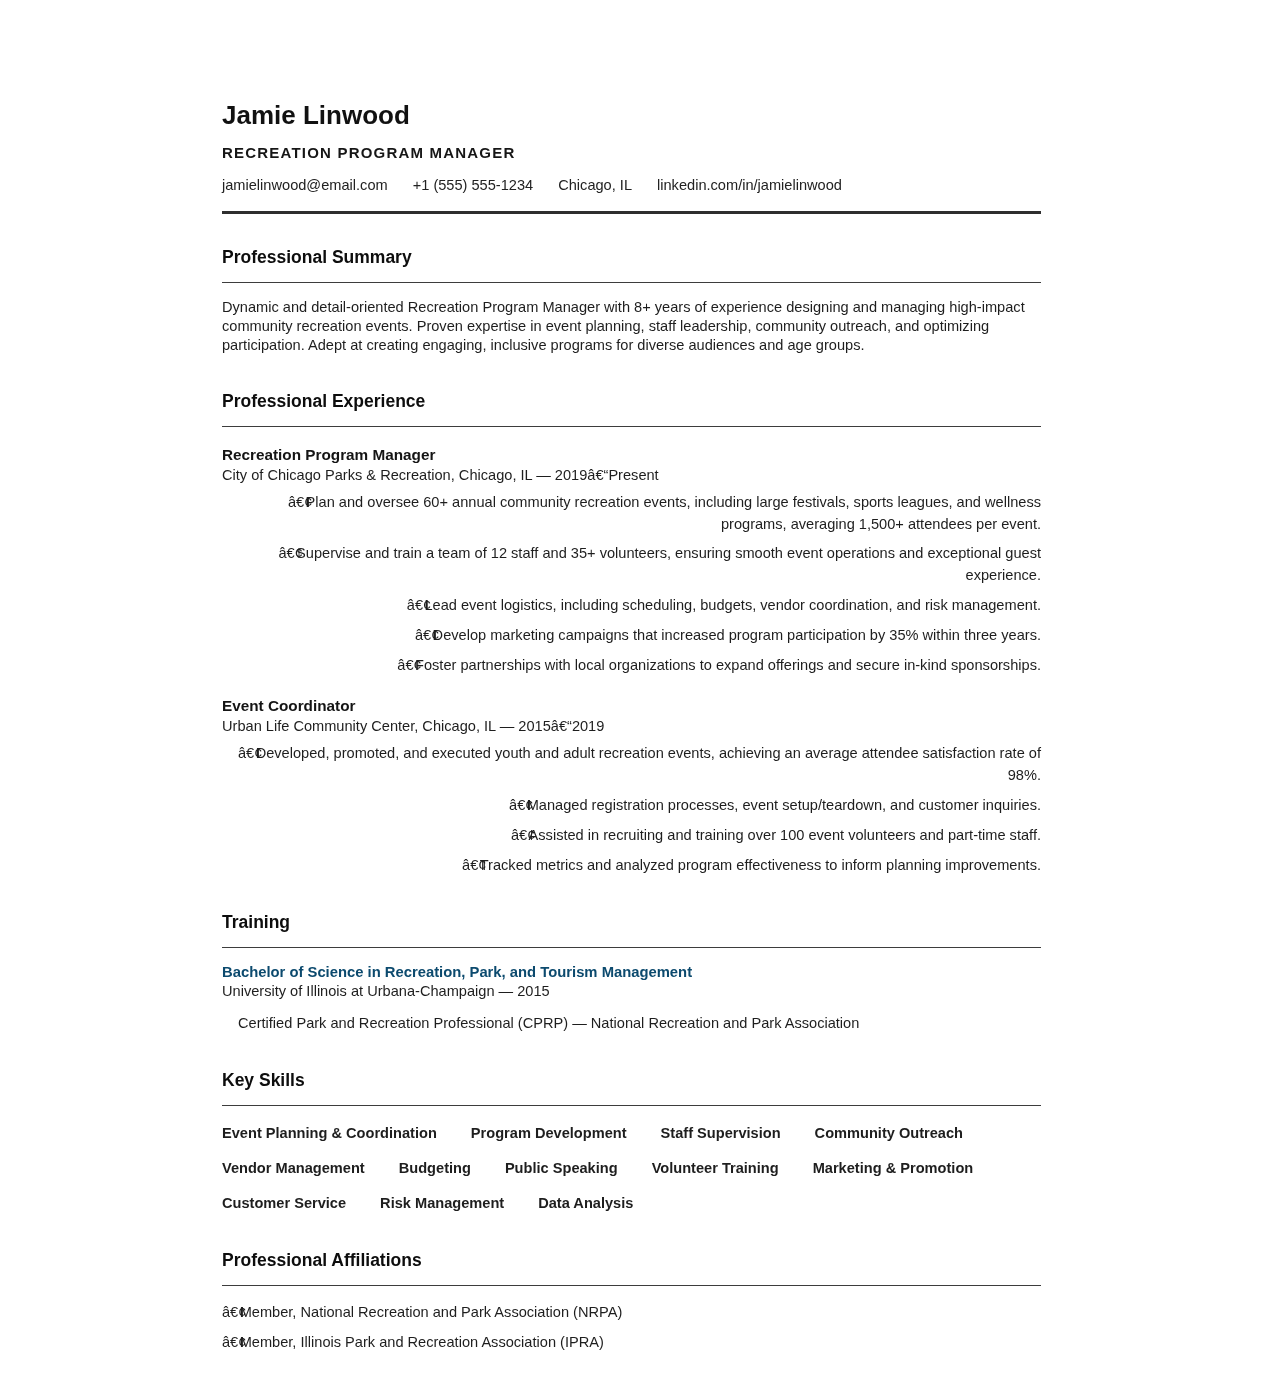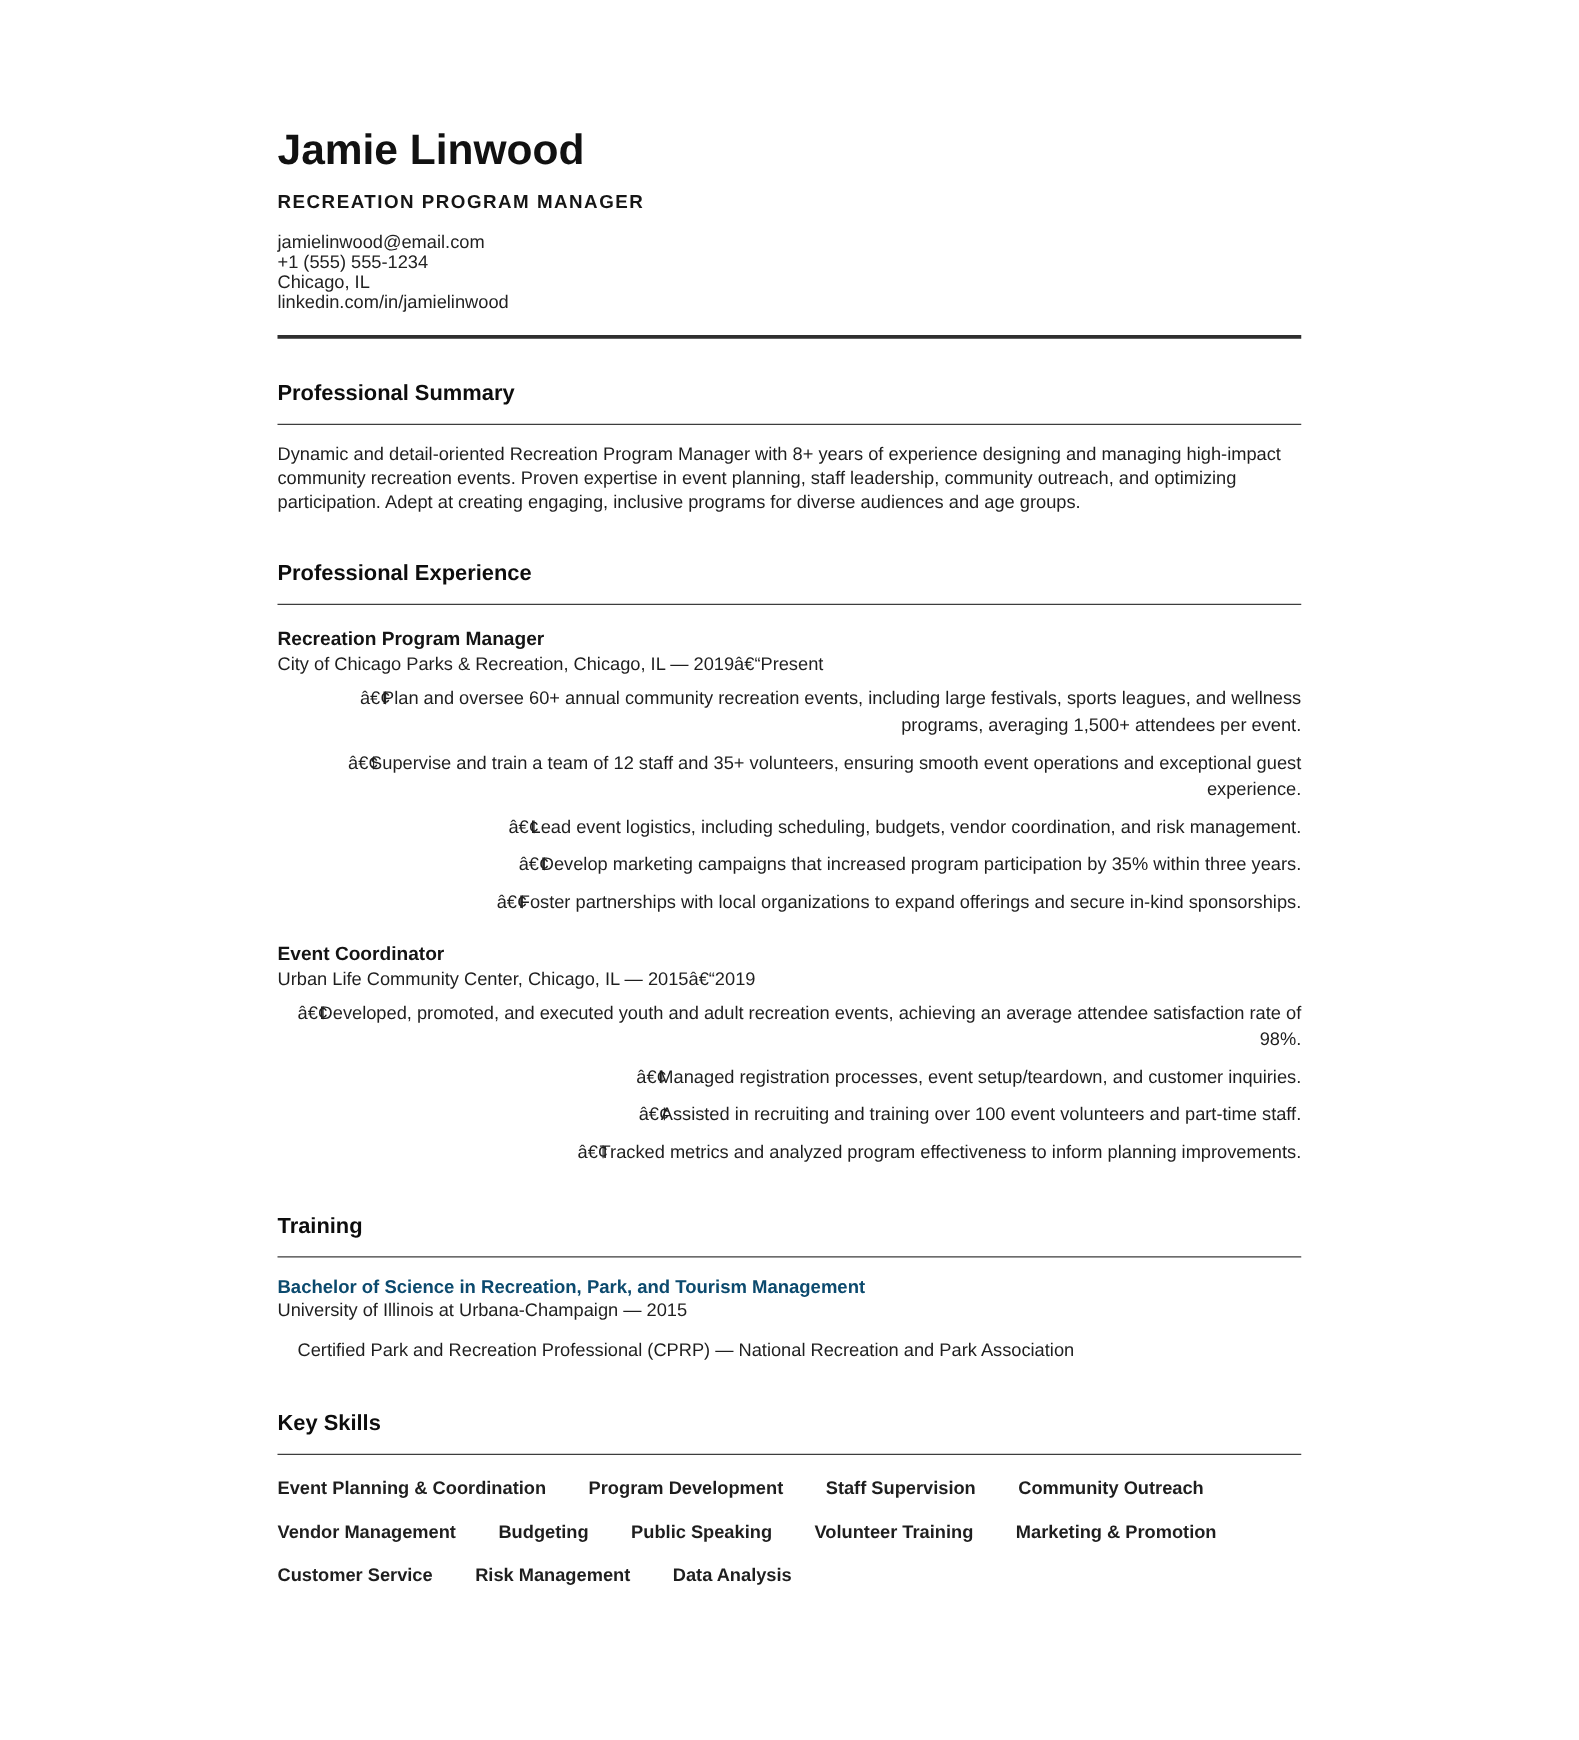--- a/index.html
+++ b/index.html
@@ -11,39 +11,38 @@
     padding: 101px 222px 0 222px;
     overflow: hidden;
     background: #ffffff;
     font-family: "Liberation Sans", sans-serif;
     font-size: 14.6px;
     color: #1e1e1e;
   }
   
   .name {
     margin: 0;
-    font-size: 34px;
+    font-size: 26px;
     font-weight: 700;
     color: #111111;
     line-height: 1.15;
   }
   .role {
     margin-top: 13px;
     font-size: 15px;
     font-weight: 700;
     letter-spacing: 1.2px;
     color: #161616;
   }
   .contact {
     margin-top: 16px;
     display: flex;
     column-gap: 25px;
     font-size: 14.6px;
     color: #222222;
-    flex-direction: column;
   }
   .rule-thick {
     margin-top: 18px;
     height: 3px;
     background: #2f2f2f;
   }
   
   section { margin-top: 36px; }
   section.first { margin-top: 33px; }
   h2 {
@@ -185,14 +184,21 @@
         <span>Marketing &amp; Promotion</span>
       </div>
       <div class="skills-row">
         <span>Customer Service</span>
         <span>Risk Management</span>
         <span>Data Analysis</span>
       </div>
     </div>
   </section>
 
+  <section>
+    <h2>Professional Affiliations</h2>
+    <ul class="affiliations">
+      <li><span class="moji">â€¢</span><span>Member, National Recreation and Park Association (NRPA)</span></li>
+      <li><span class="moji">â€¢</span><span>Member, Illinois Park and Recreation Association (IPRA)</span></li>
+    </ul>
+  </section>
 
 </div>
 
 </body></html>

